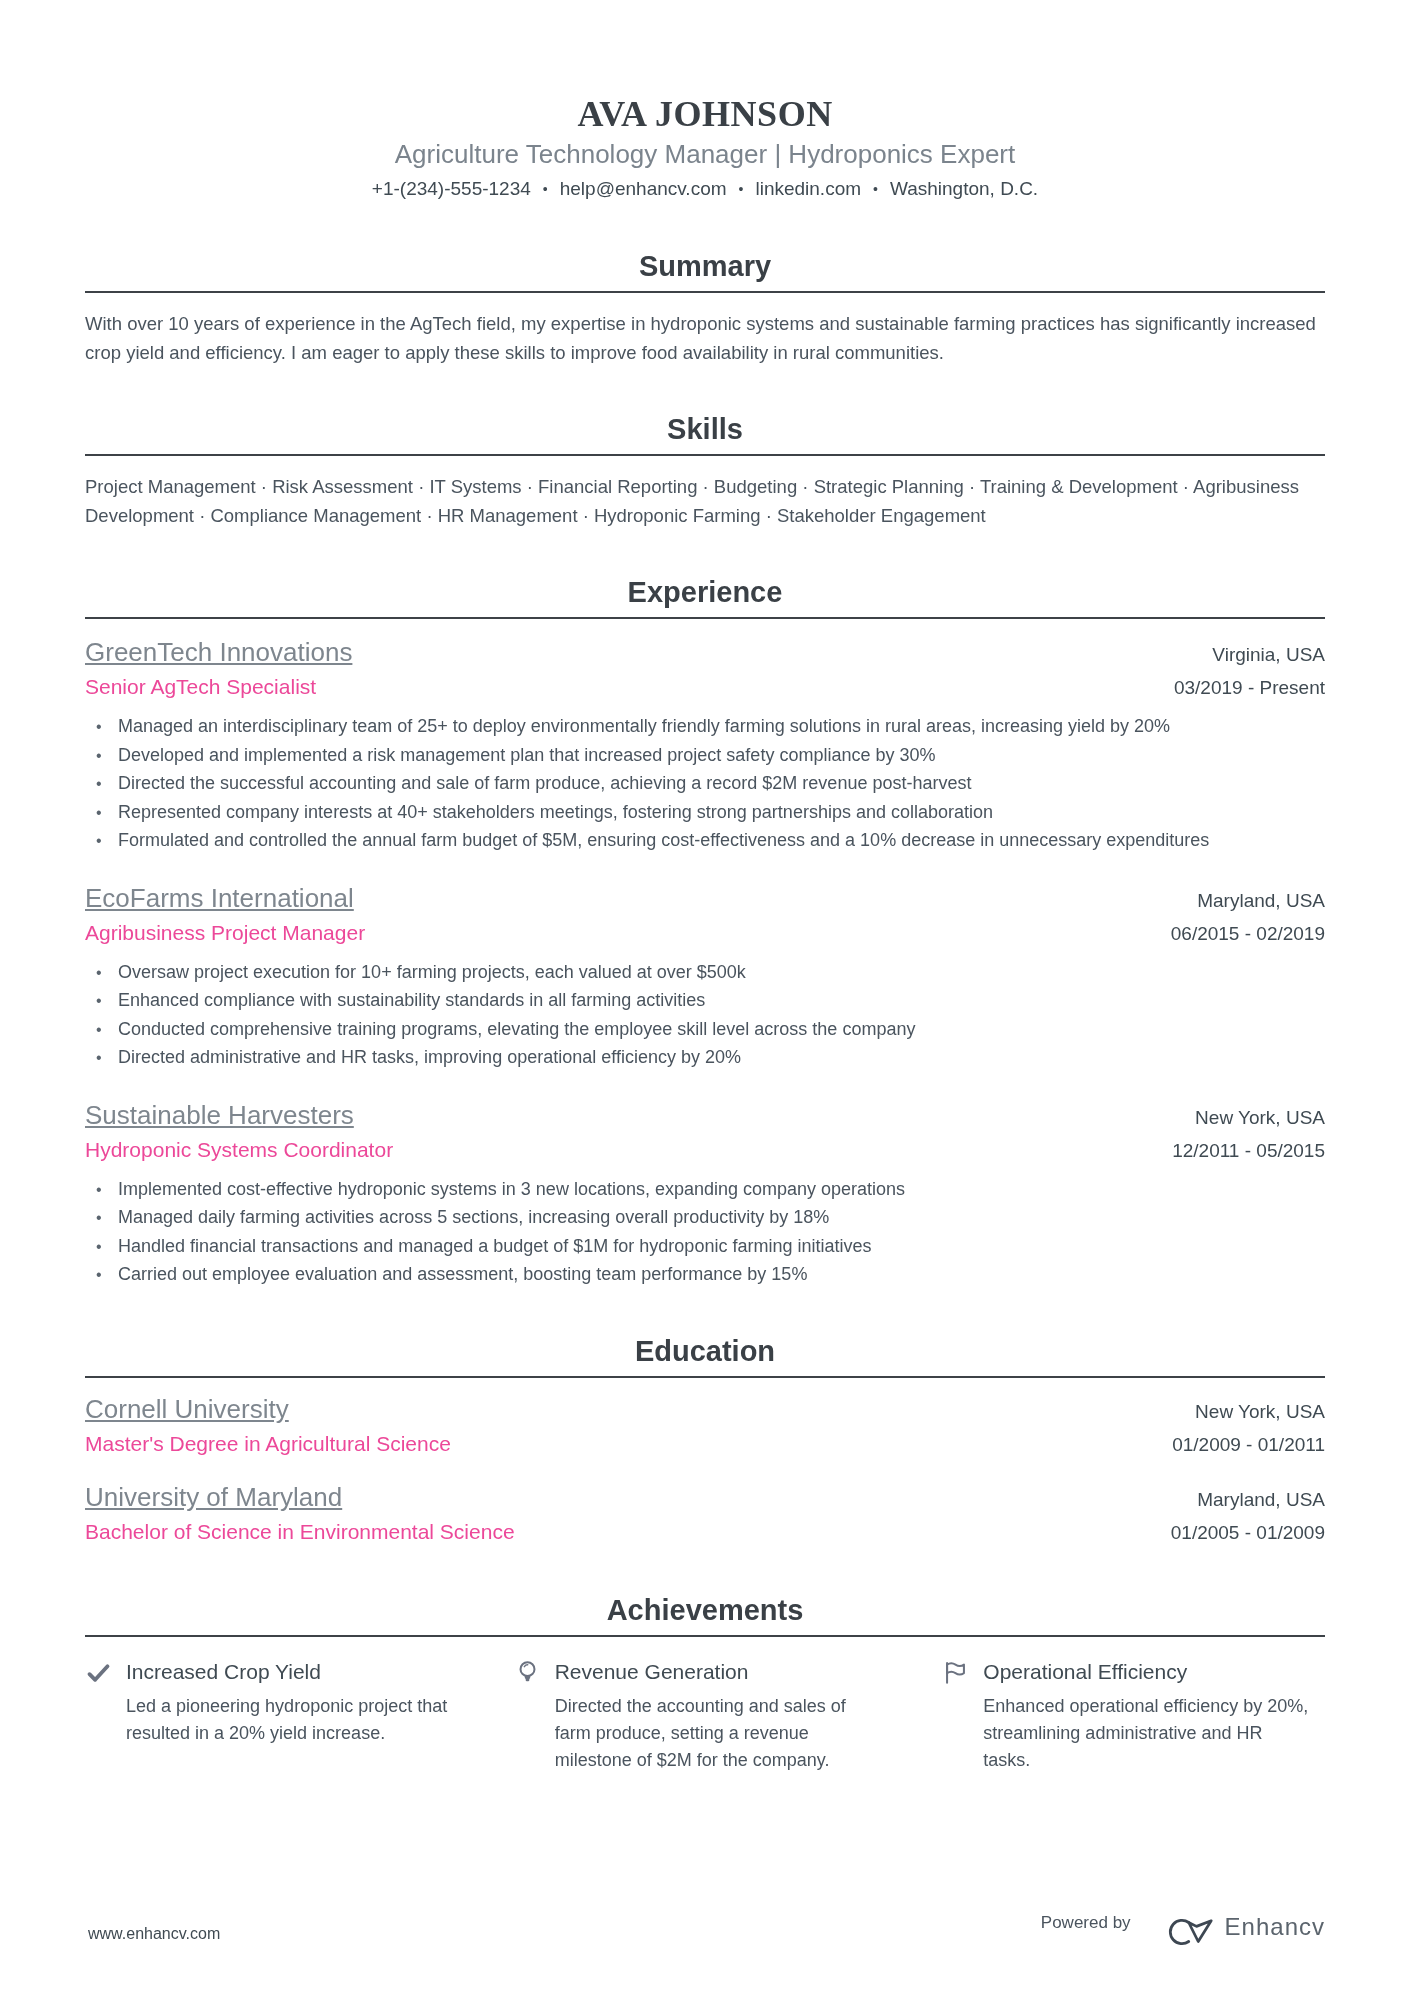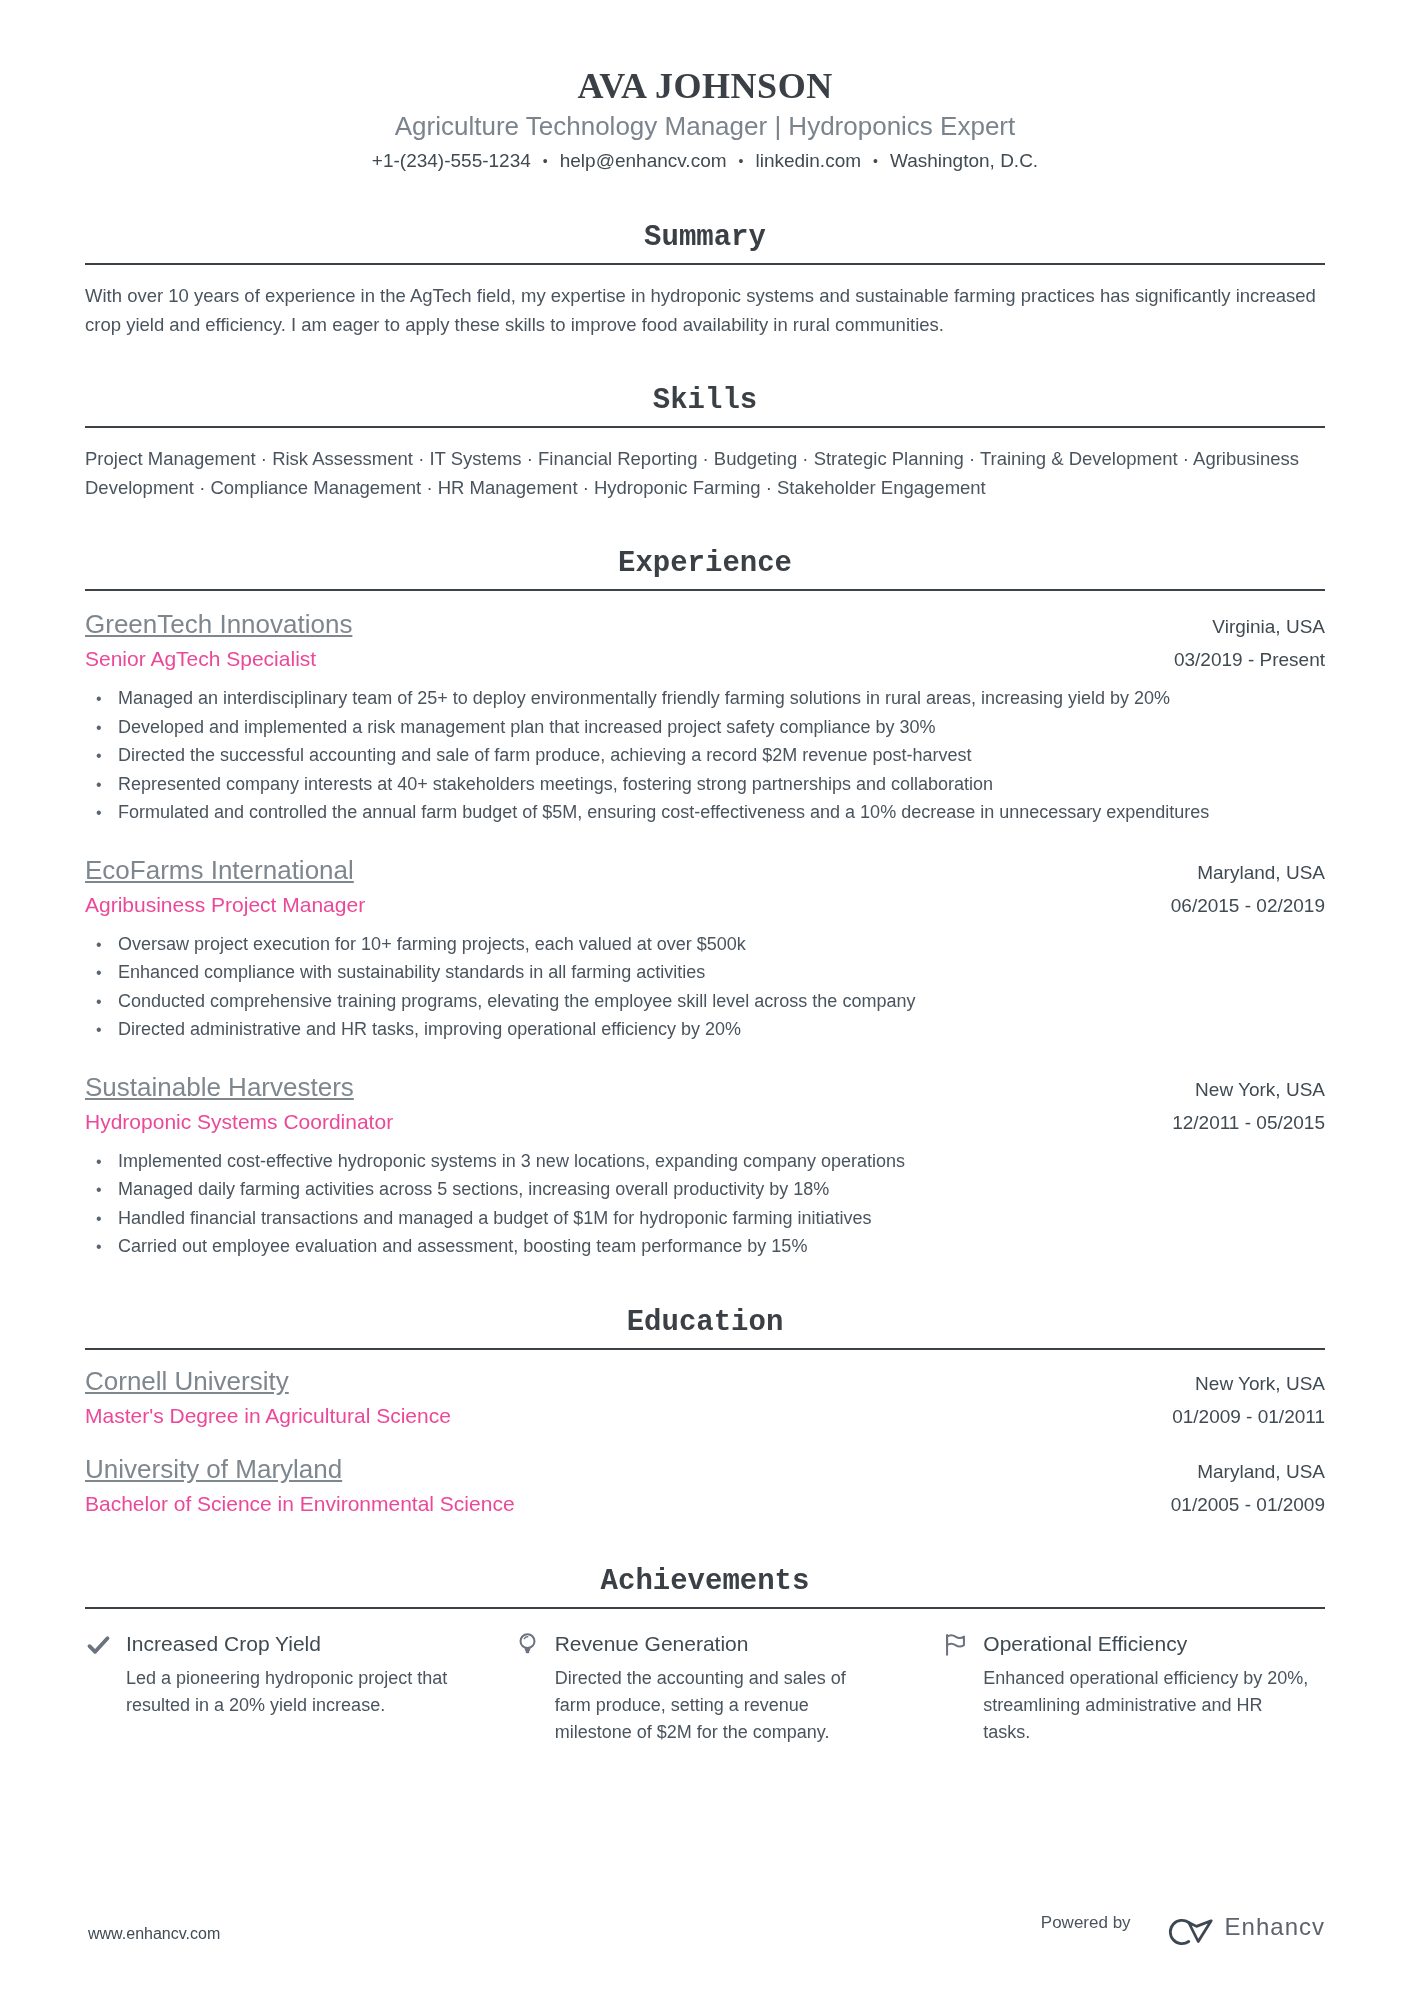--- a/index.html
+++ b/index.html
@@ -9,21 +9,21 @@
     background: #ffffff;
     color: #4a545e;
     position: relative;
     overflow: hidden;
   }
   .page {
     position: relative;
     width: 1410px;
     height: 1995px;
     background: #ffffff;
-    padding: 64px 85px 0 85px;
+    padding: 92px 85px 0 85px;
   }
 
   
   .hdr { text-align: center; }
   .hdr-name {
     font-family: "Liberation Serif", serif;
     font-weight: 700;
     font-size: 36px;
     letter-spacing: 0.5px;
     color: #3a4046;
@@ -45,21 +45,21 @@
     display: inline-block;
     margin: 0 12px;
     font-size: 14px;
     color: #3f4a52;
     vertical-align: 1px;
   }
 
   
   .section { margin-top: 44px; }
   .sec-head {
-    font-family: Liberation Mono, monospace;
+    font-family: Liberation Sans, sans-serif;
     font-weight: 700;
     font-size: 29px;
     color: #3a4046;
     text-align: center;
     line-height: 36px;
   }
   .rule {
     border: none;
     border-top: 2px solid #3d4247;
     margin-top: 7px;

